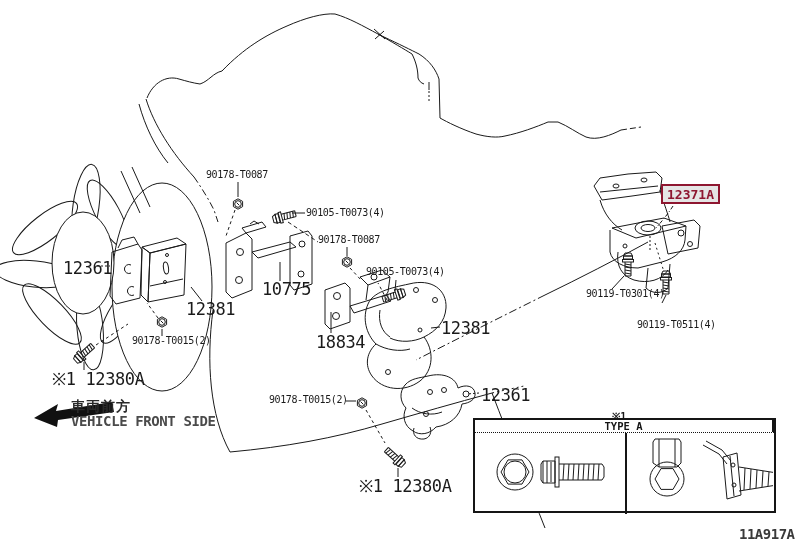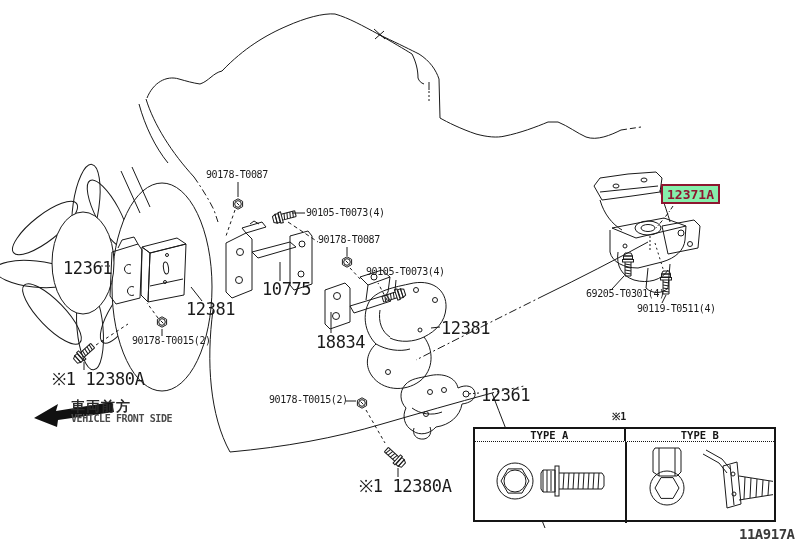--- a/index.html
+++ b/index.html
@@ -2,26 +2,26 @@
 <html><head>
 <meta charset="utf-8">
 <style>
   html,body{margin:0;padding:0;background:#fff;}
   .stage{position:relative;width:796px;height:549px;background:#ffffff;overflow:hidden;
          font-family:"DejaVu Sans Mono","Liberation Mono",monospace;}
   svg.art{position:absolute;left:0;top:0;}
   .lbl{position:absolute;font-weight:normal;color:#1a1a1a;white-space:nowrap;letter-spacing:-0.4px;line-height:1;}
   .lbl.sm{font-size:10px;}
   .lbl.lg{font-size:17px;}
-  .part-box{position:absolute;left:661px;top:184px;border:2px solid #8e1630;background:#86efac;
+  .part-box{position:absolute;left:661px;top:184px;border:2px solid #8e1630;background:#e5e5e5;
             padding:2px 4px 1px 4px;color:#8e1630;font-size:13px;font-weight:bold;line-height:1;}
   .front-marker-cn{position:absolute;left:71px;top:398px;font-size:14px;font-weight:bold;color:#2a2a2a;
             font-family:Liberation Mono, monospace;letter-spacing:1px;}
-  .front-marker-en{position:absolute;left:71px;top:413px;font-size:10px;font-weight:bold;color:#4a4a4a;letter-spacing:-0.4px;}
-  .legend{position:absolute;left:473px;top:427px;width:303px;height:95px;border:2px solid #151515;
+  .front-marker-en{position:absolute;left:71px;top:413px;font-size:14px;font-weight:bold;color:#4a4a4a;letter-spacing:-0.4px;}
+  .legend{position:absolute;left:473px;top:418px;width:303px;height:95px;border:2px solid #151515;
           box-sizing:border-box;display:flex;flex-direction:column;background:#fff;}
   .legend-head{display:flex;height:16px;border-bottom:1px dotted #151515;}
   .legend-head .hcell{flex:1;display:flex;align-items:center;justify-content:center;
           font-size:10.5px;font-weight:bold;color:#151515;}
   .legend-body{flex:1;display:flex;}
   .legend .c-left{border-right:2px solid #151515;}
   .legend .bcell{flex:1;position:relative;}
   .legend-note{position:absolute;left:612px;top:409px;font-size:10px;font-weight:bold;color:#1a1a1a;}
   .footer-code{position:absolute;left:739px;top:526px;font-size:14px;font-weight:bold;color:#3a3a3a;letter-spacing:-0.5px;}
 </style>
@@ -217,35 +217,34 @@
   <div class="lbl lg" style="left:63px;top:260px">12361</div>
   <div class="lbl lg" style="left:262px;top:281px">10775</div>
   <div class="lbl lg" style="left:186px;top:301px">12381</div>
   <div class="lbl lg" style="left:316px;top:334px">18834</div>
   <div class="lbl lg" style="left:441px;top:320px">12381</div>
   <div class="lbl lg" style="left:481px;top:387px">12361</div>
   <div class="lbl sm" style="left:132px;top:336px">90178-T0015(2)</div>
   <div class="lbl lg" style="left:52px;top:371px">※1 12380A</div>
   <div class="lbl sm" style="left:269px;top:395px">90178-T0015(2)</div>
   <div class="lbl lg" style="left:359px;top:478px">※1 12380A</div>
-  <div class="lbl sm" style="left:586px;top:289px">69205-T0301(4)</div>
-  <div class="lbl sm" style="left:637px;top:304px">90119-T0511(4)</div>
+  <div class="lbl sm" style="left:586px;top:289px">90119-T0301(4)</div>
+  <div class="lbl sm" style="left:637px;top:320px">90119-T0511(4)</div>
 
   <div class="part-box">
     <span>12371A</span>
   </div>
 
   <div class="front-marker-cn">車両前方</div>
   <div class="front-marker-en">VEHICLE FRONT SIDE</div>
 
   <div class="legend-note">※1</div>
   <div class="legend">
     <div class="legend-head">
       <div class="hcell c-left">TYPE A</div>
-      <div class="hcell">TYPE B</div>
     </div>
     <div class="legend-body">
       <div class="bcell c-left">
         <svg width="150" height="77" viewBox="0 0 150 77">
           <g stroke="#1a1a1a" fill="none" stroke-width="1">
             <circle cx="40" cy="39" r="18"></circle>
             <path d="M54,39 L47,51.1 L33,51.1 L26,39 L33,26.9 L47,26.9 Z"></path>
             <circle cx="40" cy="39" r="11"></circle>
             <path d="M68,28 L80,28 L80,50 L68,50 Z M72,28 L72,50 M76,29 L76,49 M68,28 L66,31 L66,47 L68,50"></path>
             <rect x="80" y="24" width="4" height="30"></rect>

